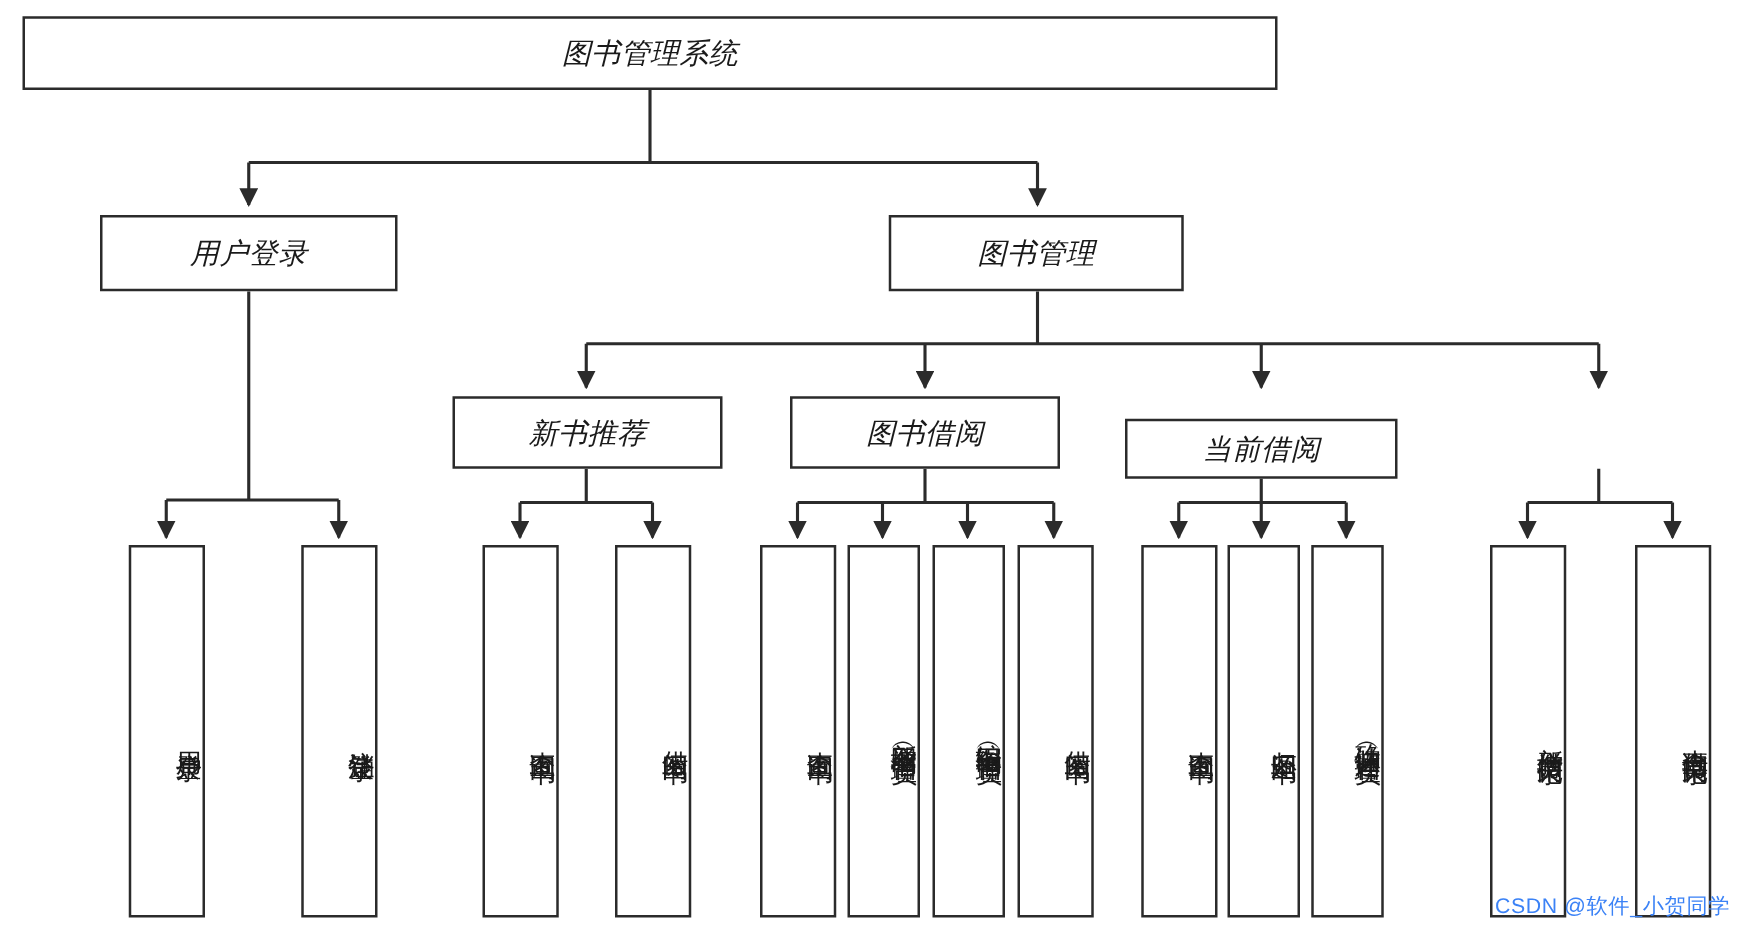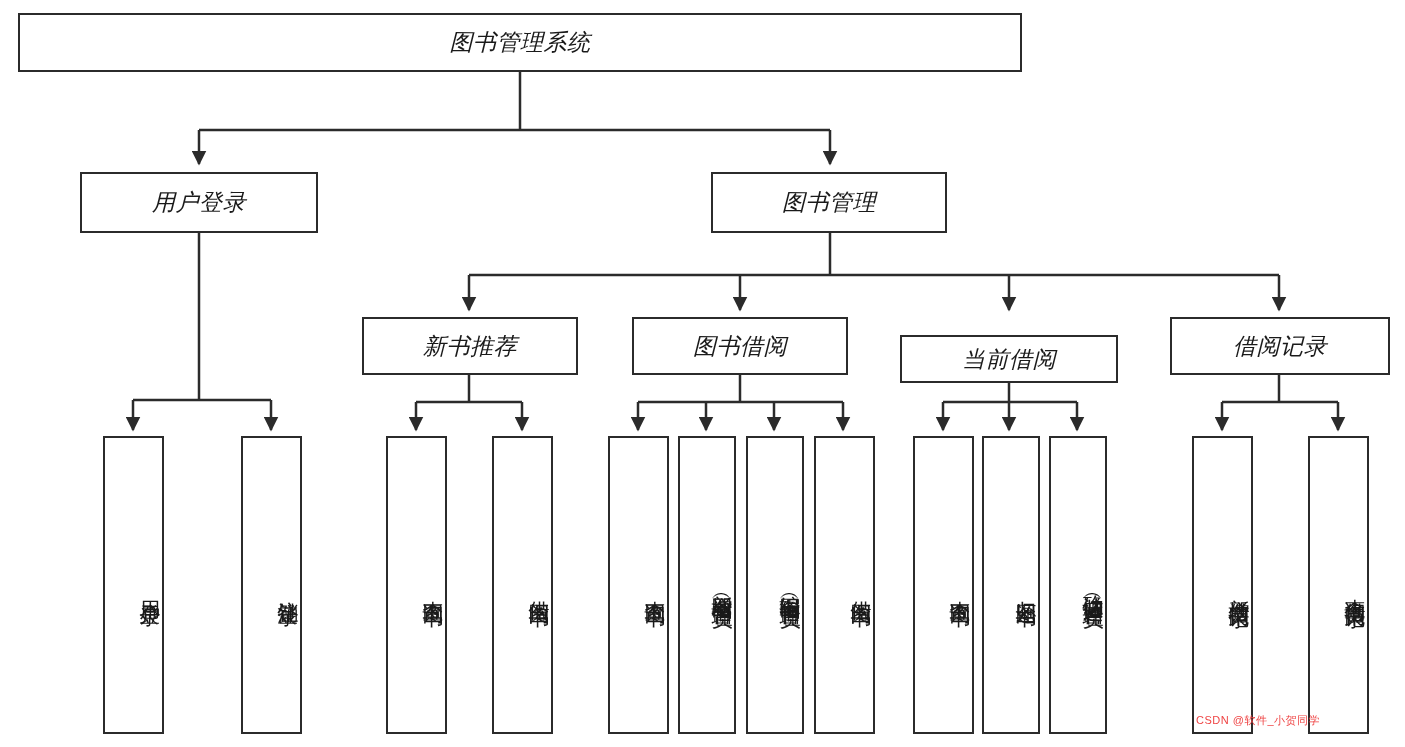--- a/index.html
+++ b/index.html
@@ -54,22 +54,22 @@
   .node.vert.tall {
     align-items: flex-start;
     padding-top: 4px;
   }
   .node-label {
     display: block;
     white-space: pre;
   }
   .watermark {
     position: absolute;
-    font-size: 11px;
-    color: #ef4444;
+    font-size: 17px;
+    color: #3b82f6;
     letter-spacing: 0.5px;
     white-space: nowrap;
     user-select: none;
   }
 </style>
 </head>
 <body>
 
 <div id="canvas">
 
@@ -139,23 +139,20 @@
 
   <div class="node horiz" style="left:362px; top:317px; width:216px; height:58px;text-align:center;">
     <span class="node-label">新书推荐</span>
   </div>
   <div class="node horiz" style="left:632px; top:317px; width:216px; height:58px;">
     <span class="node-label">图书借阅</span>
   </div>
   <div class="node horiz" style="left:900px; top:317px; width:218px; height:48px;margin-top:18px;">
     <span class="node-label">当前借阅</span>
   </div>
-  <div class="node horiz" style="left:1170px; top:317px; width:220px; height:58px;">
-    <span class="node-label">借阅记录</span>
-  </div>
 
   <div class="node vert" style="left:103px; top:436px; width:61px; height:298px;">
     <span class="node-label">用户登录</span>
   </div>
   <div class="node vert" style="left:241px; top:436px; width:61px; height:298px;">
     <span class="node-label">注销登录</span>
   </div>
 
   <div class="node vert" style="left:386px; top:436px; width:61px; height:298px;">
     <span class="node-label">查询图书</span>

